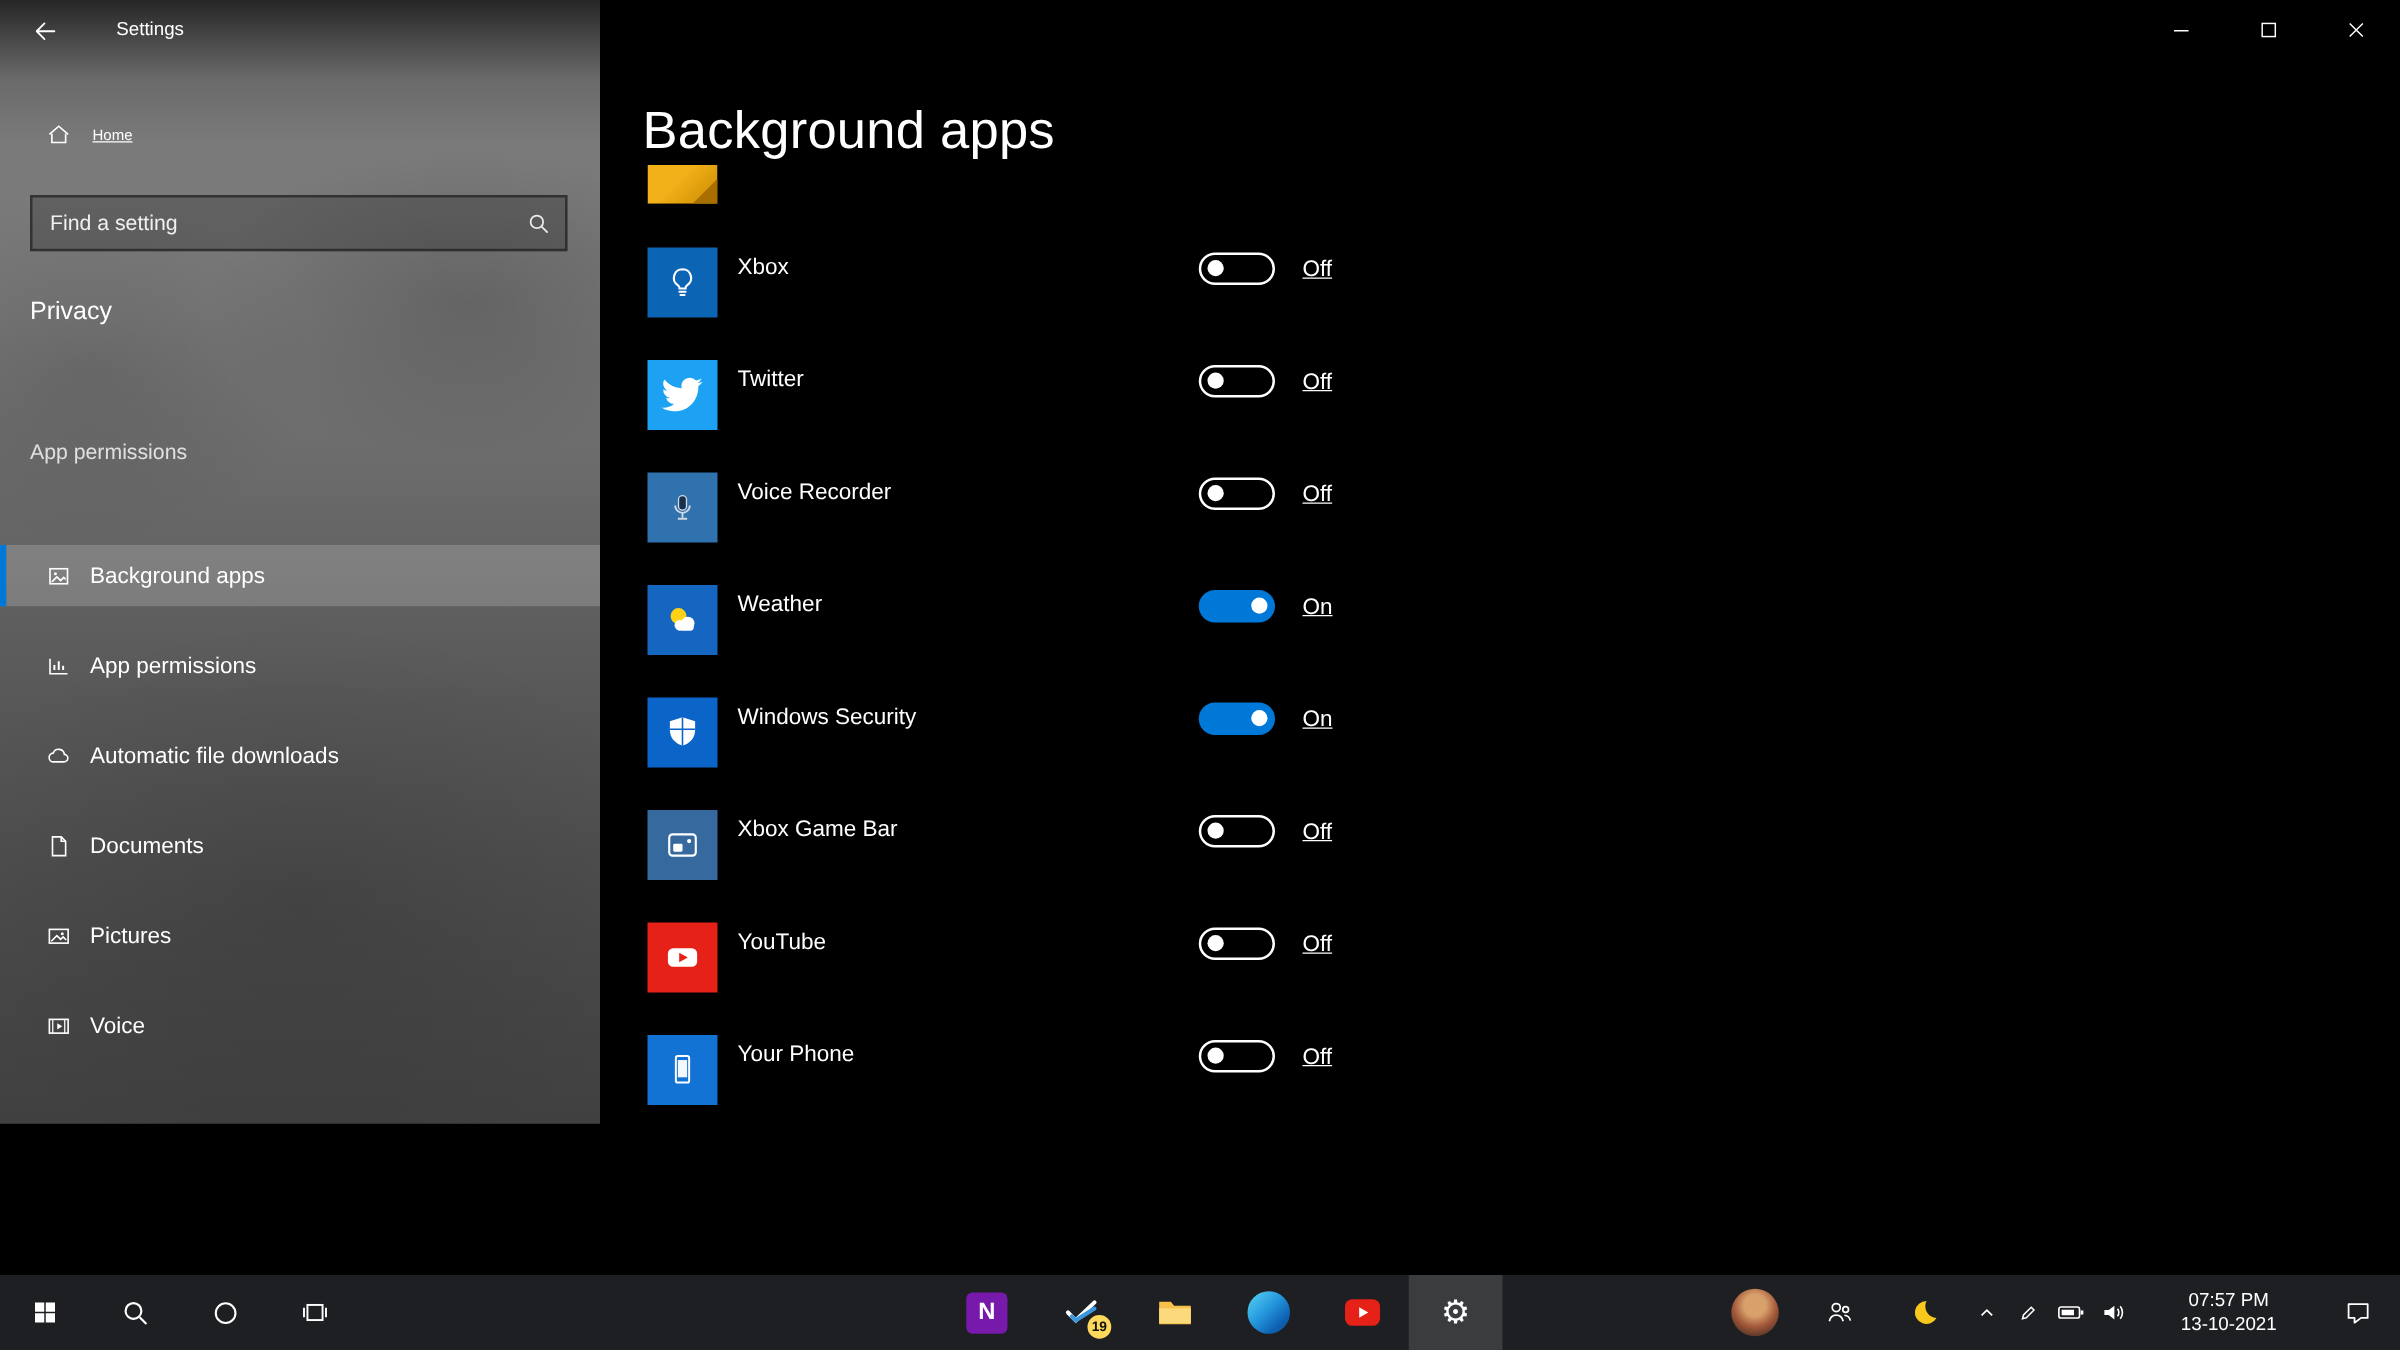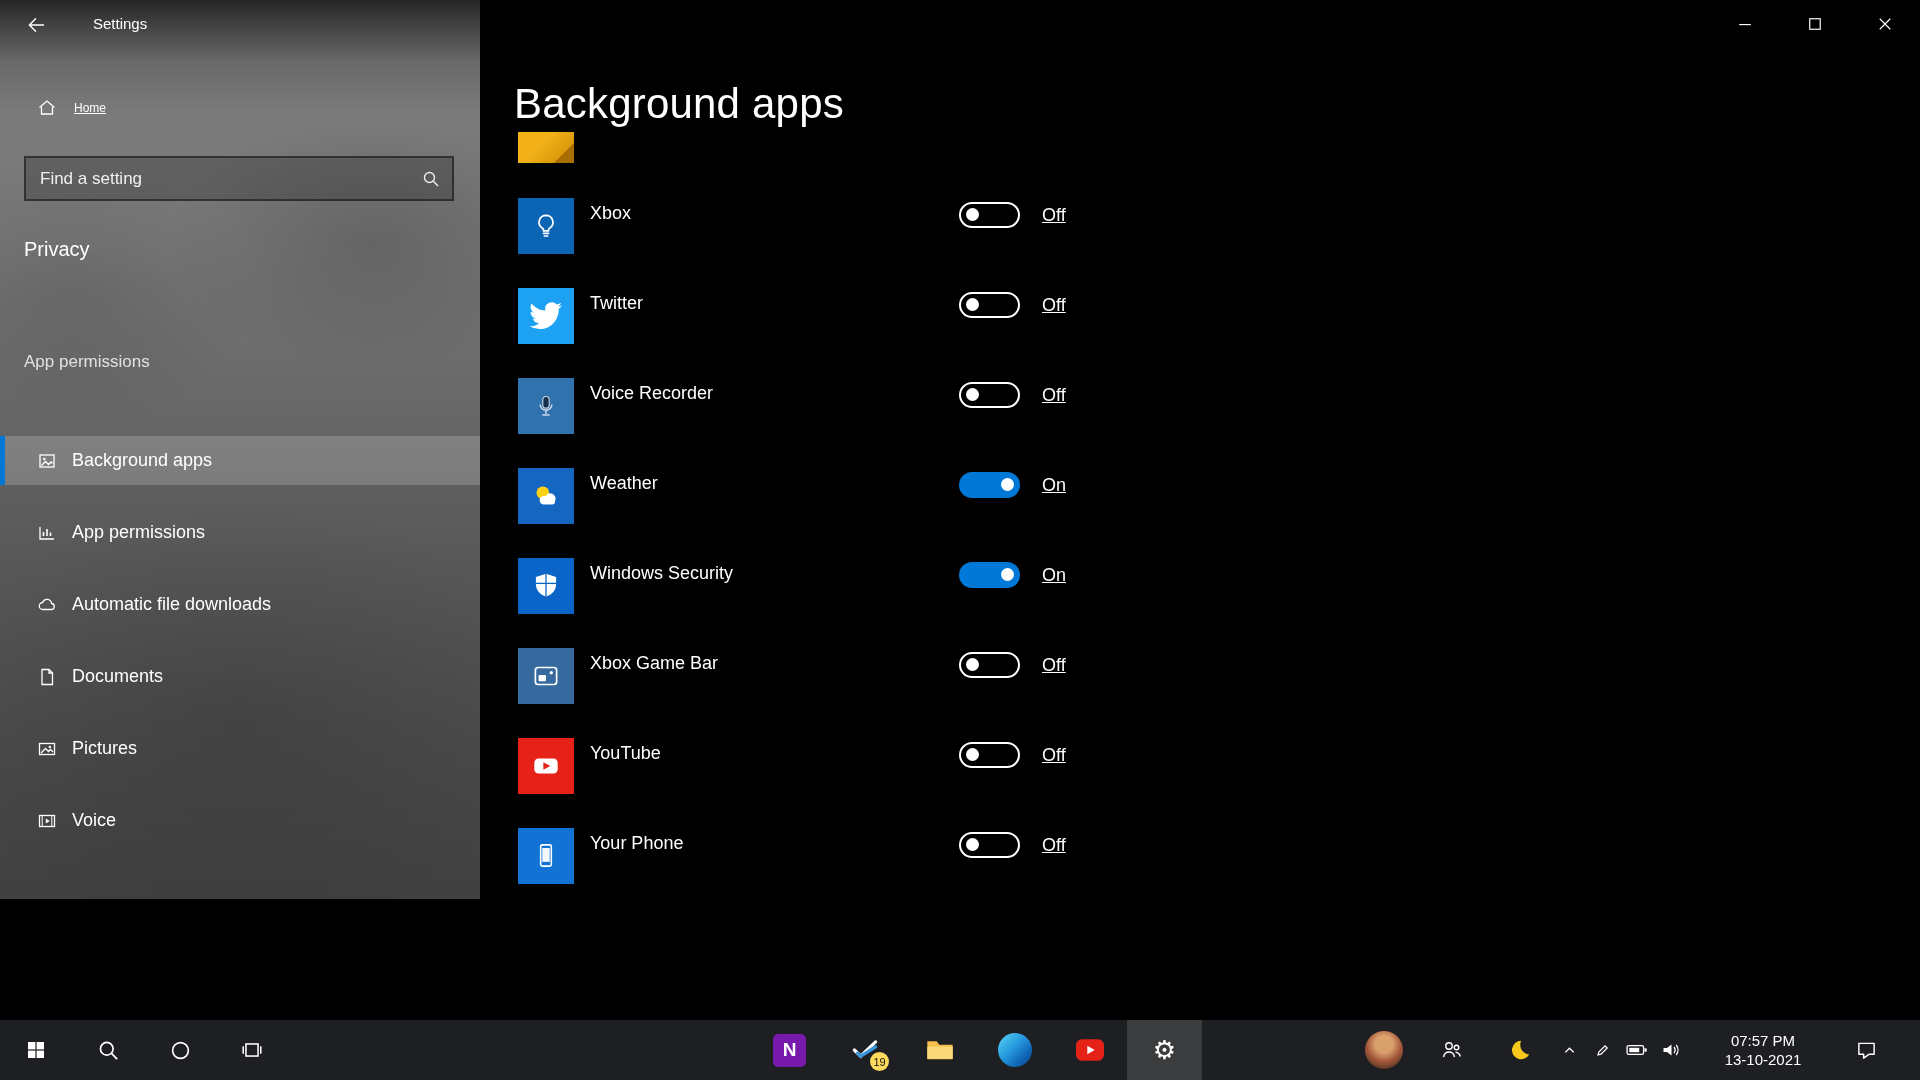--- a/index.html
+++ b/index.html
@@ -65,21 +65,21 @@
   .toggle-state { position:absolute; left:524px; top:5px; font-size:18px; line-height:24px;text-decoration:underline; }
 
   
   .taskbar { position:absolute; left:0; top:1020px; width:1920px; height:60px; background:#1d1f22; color:#fff; }
   .tb-btn { height:60px; display:flex; align-items:center; justify-content:center; cursor:pointer; position:relative; }
   .tb-btn.active { background:rgba(255,255,255,0.13); }
   .tb-left { position:absolute; left:0; top:0; display:flex; }
   .tb-left .tb-btn { width:72px; }
   .tb-center { position:absolute; left:752px; top:0; display:flex; }
   .tb-center .tb-btn { width:75px; }
-  .tb-right { position:absolute; right:0; top:0; height:60px; display:flex; align-items:center; padding-right:26px; }
+  .tb-right { position:absolute; right:0; top:0; height:60px; display:flex; align-items:center; padding-right:6px; }
   .tray-icons { display:flex; height:60px; }
   .tb-icon { display:flex; align-items:center; justify-content:center; }
   .tb-icon svg { display:block; }
   .tb-icon-start svg { width:20px; height:20px; }
   .tb-icon-search svg { width:23px; height:23px; }
   .tb-icon-cortana svg { width:21px; height:21px; }
   .tb-icon-task-view svg { width:22px; height:22px; }
   .tb-icon-onenote { width:33px; height:33px; border-radius:5px; background:#7719aa; color:#fff; font-size:19px; font-weight:700; }
   .tb-icon-todo svg { width:30px; height:30px; }
   .tb-icon-file-explorer svg { width:32px; height:32px; }
@@ -97,21 +97,21 @@
   .tb-icon-volume svg { width:20px; height:16px; }
   .tray-btn-user-avatar { width:64px; }
   .tray-btn-people { width:72px; }
   .tray-btn-night-light { width:64px; }
   .tray-btn-hidden-icons-chevron, .tray-btn-pen, .tray-btn-battery, .tray-btn-volume { width:34px; }
   .tb-clock { width:150px; height:60px; display:flex; flex-direction:column; align-items:center; justify-content:center; cursor:pointer; }
   .tb-clock div { font-size:15px; line-height:19px; }
   .action-btn { width:56px; }
   .action-btn svg { width:21px; height:21px; }
   .tb-badge { position:absolute; right:13px; bottom:9px; width:19px; height:19px; border-radius:50%;
-    background:var(--badge-bg,#ffd95c); color:#111; font-size:11px; font-weight:400;
+    background:var(--badge-bg,#ffd95c); color:#111; font-size:11px; font-weight:700;
     display:flex; align-items:center; justify-content:center; }
 </style>
 </head>
 <body>
 
 <div class="screen">
 
   <div class="settings-window">
 
     <div class="sidebar">

